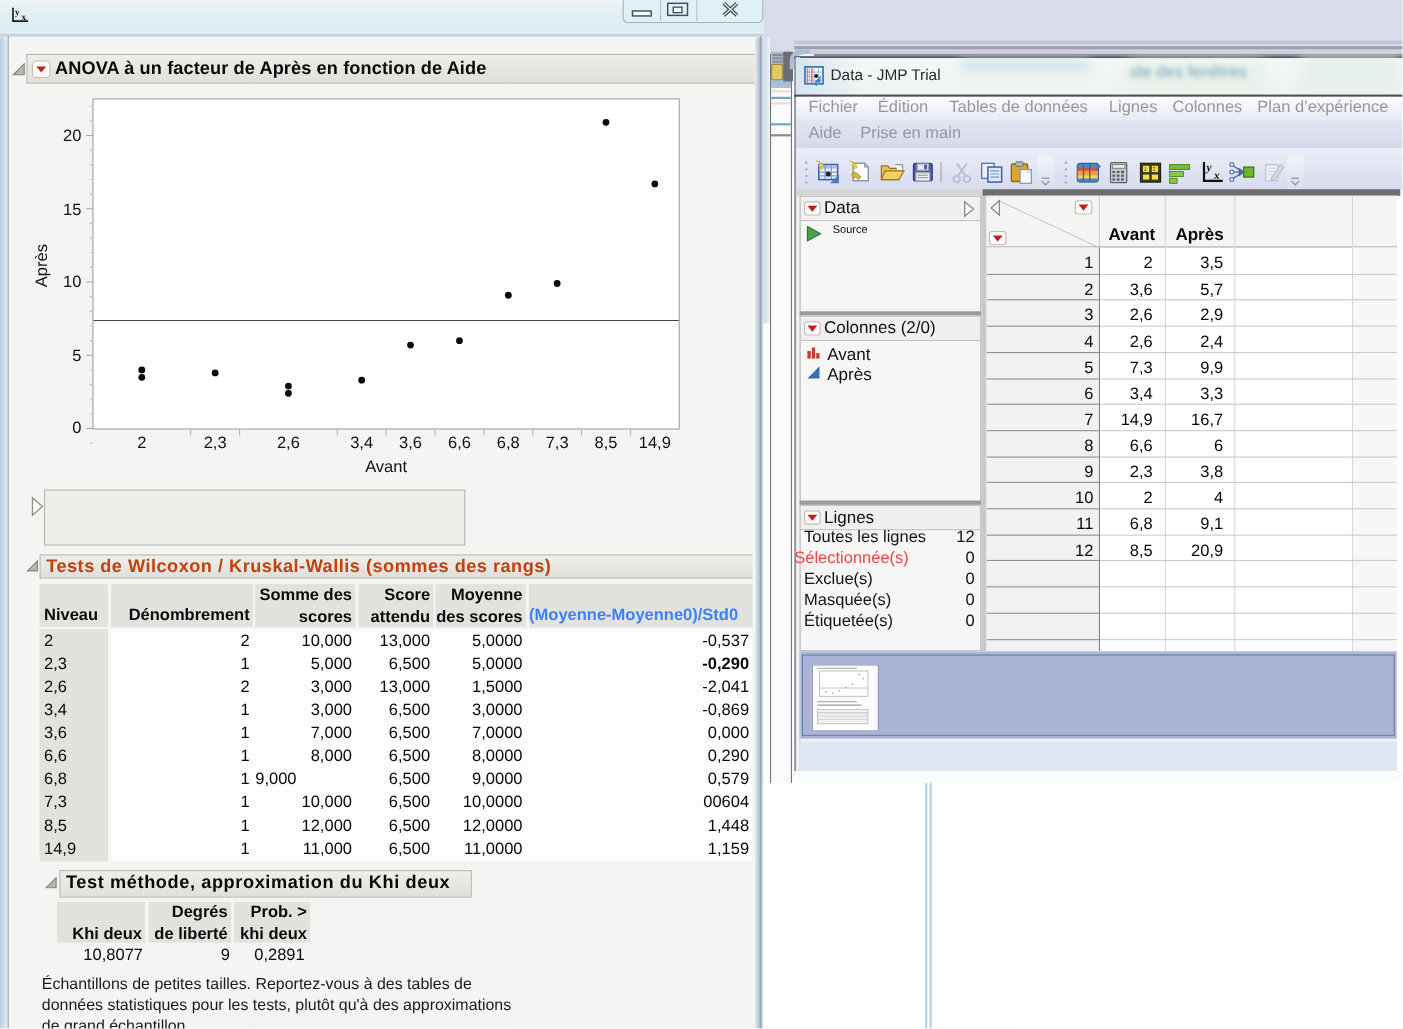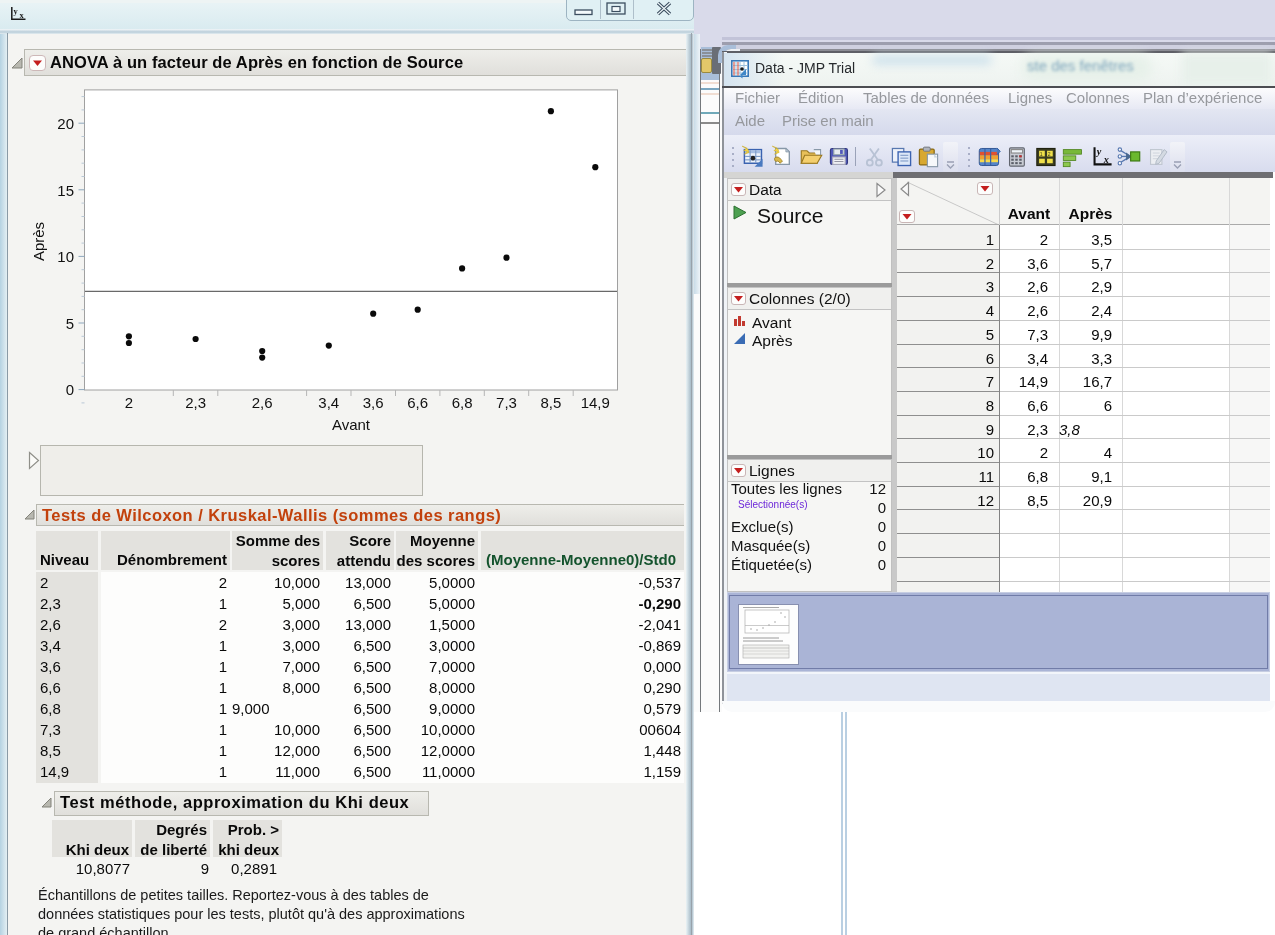--- a/index.html
+++ b/index.html
@@ -67,21 +67,21 @@
   <div class="abs" style="left:8px;top:34px;width:678px;height:901px;background:#f4f4f2;"></div>
 
   <div class="abs" style="left:24px;top:49px;width:662px;height:27px;background:linear-gradient(#eeeeea,#e0dfdb);border-top:1px solid #b8b8b0;border-left:1px solid #b8b8b0;border-bottom:1px solid #b8b8b0;box-sizing:border-box;"></div>
   <svg class="abs" style="left:11px;top:57px;" width="12" height="12" viewBox="0 0 12 12">
     <polygon points="11,1 11,11 1,11" fill="#b8b8b0" stroke="#83837b" stroke-width="1"></polygon>
   </svg>
   <div class="abs" style="left:29px;top:55px;width:17px;height:16px;background:#fdfdfc;border:1px solid #cdb8b8;border-radius:4px;box-sizing:border-box;"></div>
   <svg class="abs" style="left:29px;top:55px;" width="17" height="16" viewBox="0 0 17 16">
     <polygon points="4,5.5 13,5.5 8.5,11" fill="#c41e1e"></polygon>
   </svg>
-  <div class="abs bold" style="left:50px;top:53px;font-size:16.5px;letter-spacing:0.1px;color:#090909;">ANOVA à un facteur de Après en fonction de Source</div>
+  <div class="abs bold" style="left:50px;top:53px;font-size:16.5px;letter-spacing:0.1px;color:#090909;">ANOVA à un facteur de Après en fonction de Aide</div>
 
   <svg class="abs" style="left:0;top:80px;" width="694" height="355" viewBox="0 0 694 355">
     <rect x="84.5" y="9.9" width="533" height="300.1" fill="#ffffff" stroke="#a0a0a0" stroke-width="1"></rect>
 
     <line x1="85" y1="211.3" x2="617" y2="211.3" stroke="#444444" stroke-width="1"></line>
 
     <g stroke="#8ea7bd" stroke-width="1">
       <line x1="78.5" y1="309.6" x2="84.5" y2="309.6"></line>
       <line x1="78.5" y1="243.0" x2="84.5" y2="243.0"></line>
       <line x1="78.5" y1="176.4" x2="84.5" y2="176.4"></line>
@@ -173,21 +173,21 @@
     <div class="abs" style="left:65px;top:0;width:129px;height:39px;background:#e3e2de;"></div>
     <div class="abs" style="left:196px;top:0;width:91px;height:39px;background:#e3e2de;"></div>
     <div class="abs" style="left:290px;top:0;width:68px;height:39px;background:#e3e2de;"></div>
     <div class="abs" style="left:360px;top:0;width:82px;height:39px;background:#e3e2de;"></div>
     <div class="abs" style="left:445px;top:0;width:203px;height:39px;background:#e3e2de;"></div>
     <div class="abs bold" style="left:4px;top:20px;font-size:15px;color:#090909;">Niveau</div>
     <div class="abs bold" style="left:65px;top:20px;width:126px;text-align:right;font-size:15px;color:#090909;">Dénombrement</div>
     <div class="abs bold" style="left:196px;top:0px;width:88px;text-align:right;font-size:15px;line-height:20px;color:#090909;">Somme des<br>scores</div>
     <div class="abs bold" style="left:290px;top:0px;width:65px;text-align:right;font-size:15px;line-height:20px;color:#090909;">Score<br>attendu</div>
     <div class="abs bold" style="left:360px;top:0px;width:79px;text-align:right;font-size:15px;line-height:20px;color:#090909;">Moyenne<br>des scores</div>
-    <div class="abs bold" style="left:445px;top:20px;width:200px;text-align:center;font-size:15px;color:#14532d;">(Moyenne-Moyenne0)/Std0</div>
+    <div class="abs bold" style="left:445px;top:20px;width:200px;text-align:left;font-size:15px;color:#3b82f6;">(Moyenne-Moyenne0)/Std0</div>
 
     <div class="abs" style="left:0;top:41px;width:62px;height:211px;background:#e3e2de;"></div>
     <div class="abs" style="left:65px;top:41px;width:583px;height:211px;background:#fdfdfc;"></div>
     <div id="wtbody" class="abs" style="left:0;top:41px;font-size:15px;color:#090909;line-height:21px;">
         <div class="abs" style="left:4px;top:0px;">2</div>
         <div class="abs" style="left:65px;top:0px;width:126px;text-align:right;">2</div>
         <div class="abs" style="left:196px;top:0px;width:88px;text-align:right;">10,000</div>
         <div class="abs" style="left:290px;top:0px;width:65px;text-align:right;">13,000</div>
         <div class="abs" style="left:360px;top:0px;width:79px;text-align:right;">5,0000</div>
         <div class="abs" style="left:445px;top:0px;width:200px;text-align:right;">-0,537</div>
@@ -467,21 +467,21 @@
       <svg class="abs" style="left:9px;top:134px;" width="15" height="13">
         <polygon points="3,4 12,4 7.5,9.5" fill="#c41e1e"></polygon>
       </svg>
       <div class="abs" style="left:27px;top:132px;font-size:15.5px;color:#111;">Data</div>
       <svg class="abs" style="left:153px;top:133px;" width="12" height="16">
         <polygon points="2,1.5 10,8 2,14.5" fill="#fbfbfb" stroke="#8a8a8a" stroke-width="1.2"></polygon>
       </svg>
       <svg class="abs" style="left:11px;top:156px;" width="14" height="15">
         <polygon points="1,1 13,7.5 1,14" fill="#4da050" stroke="#2c7030" stroke-width="1"></polygon>
       </svg>
-      <div class="abs" style="left:35px;top:155px;font-size:21px;color:#111;">Source</div>
+      <div class="abs" style="left:35px;top:155px;font-size:10px;color:#111;">Source</div>
       <div class="abs" style="left:5px;top:234px;width:165px;height:4px;background:#9b9b9b;"></div>
       <div class="abs" style="left:5px;top:238px;width:165px;height:23px;background:#f0f0ee;border:1px solid #c3c3c3;box-sizing:border-box;"></div>
       <div class="abs" style="left:9px;top:243px;width:15px;height:13px;background:#fdfdfc;border:1px solid #c9b6b6;border-radius:3px;box-sizing:border-box;"></div>
       <svg class="abs" style="left:9px;top:243px;" width="15" height="13">
         <polygon points="3,4 12,4 7.5,9.5" fill="#c41e1e"></polygon>
       </svg>
       <div class="abs" style="left:27px;top:241px;font-size:15.5px;color:#111;">Colonnes (2/0)</div>
       <svg class="abs" style="left:11px;top:265px;" width="13" height="13">
         <rect x="1" y="5" width="3" height="7" fill="#c23a30"></rect>
         <rect x="5" y="2" width="3" height="10" fill="#c23a30"></rect>
@@ -494,21 +494,21 @@
       <div class="abs" style="left:30px;top:283px;font-size:15.5px;color:#111;">Après</div>
       <div class="abs" style="left:5px;top:406px;width:165px;height:4px;background:#9b9b9b;"></div>
       <div class="abs" style="left:5px;top:410px;width:165px;height:23px;background:#f0f0ee;border:1px solid #c3c3c3;box-sizing:border-box;"></div>
       <div class="abs" style="left:9px;top:415px;width:15px;height:13px;background:#fdfdfc;border:1px solid #c9b6b6;border-radius:3px;box-sizing:border-box;"></div>
       <svg class="abs" style="left:9px;top:415px;" width="15" height="13">
         <polygon points="3,4 12,4 7.5,9.5" fill="#c41e1e"></polygon>
       </svg>
       <div class="abs" style="left:27px;top:413px;font-size:15.5px;color:#111;">Lignes</div>
       <div class="abs" style="left:9px;top:431px;font-size:15px;color:#111;">Toutes les lignes</div>
       <div class="abs" style="left:120px;top:431px;width:44px;text-align:right;font-size:15px;color:#111;">12</div>
-      <div class="abs" style="left:16px;top:450px;font-size:10px;color:#6d28d9;">Sélectionnée(s)</div>
+      <div class="abs" style="left:0;top:450px;font-size:15px;color:#ef4444;">Sélectionnée(s)</div>
       <div class="abs" style="left:120px;top:450px;width:44px;text-align:right;font-size:15px;color:#111;">0</div>
       <div class="abs" style="left:9px;top:469px;font-size:15px;color:#111;">Exclue(s)</div>
       <div class="abs" style="left:120px;top:469px;width:44px;text-align:right;font-size:15px;color:#111;">0</div>
       <div class="abs" style="left:9px;top:488px;font-size:15px;color:#111;">Masquée(s)</div>
       <div class="abs" style="left:120px;top:488px;width:44px;text-align:right;font-size:15px;color:#111;">0</div>
       <div class="abs" style="left:9px;top:507px;font-size:15px;color:#111;">Étiquetée(s)</div>
       <div class="abs" style="left:120px;top:507px;width:44px;text-align:right;font-size:15px;color:#111;">0</div>
     </div>
 
   <div class="abs" style="left:170px;top:129px;width:5px;height:414px;background:#c9c9c9;"></div>
@@ -589,21 +589,21 @@
       <div class="abs" style="left:277px;top:300.5px;width:49px;text-align:right;font-size:15px;color:#090909;">3,4</div>
       <div class="abs" style="left:337px;top:300.5px;width:53px;text-align:right;font-size:15px;color:#090909;">3,3</div>
       <div class="abs" style="left:175px;top:324.2px;width:97px;text-align:right;font-size:15px;color:#090909;">7</div>
       <div class="abs" style="left:277px;top:324.2px;width:49px;text-align:right;font-size:15px;color:#090909;">14,9</div>
       <div class="abs" style="left:337px;top:324.2px;width:53px;text-align:right;font-size:15px;color:#090909;">16,7</div>
       <div class="abs" style="left:175px;top:347.9px;width:97px;text-align:right;font-size:15px;color:#090909;">8</div>
       <div class="abs" style="left:277px;top:347.9px;width:49px;text-align:right;font-size:15px;color:#090909;">6,6</div>
       <div class="abs" style="left:337px;top:347.9px;width:53px;text-align:right;font-size:15px;color:#090909;">6</div>
       <div class="abs" style="left:175px;top:371.6px;width:97px;text-align:right;font-size:15px;color:#090909;">9</div>
       <div class="abs" style="left:277px;top:371.6px;width:49px;text-align:right;font-size:15px;color:#090909;">2,3</div>
-      <div class="abs" style="left:337px;top:371.6px;width:53px;text-align:left;font-size:15px;color:#090909;font-style:italic;">3,8</div>
+      <div class="abs" style="left:337px;top:371.6px;width:53px;text-align:right;font-size:15px;color:#090909;">3,8</div>
       <div class="abs" style="left:175px;top:395.3px;width:97px;text-align:right;font-size:15px;color:#090909;">10</div>
       <div class="abs" style="left:277px;top:395.3px;width:49px;text-align:right;font-size:15px;color:#090909;">2</div>
       <div class="abs" style="left:337px;top:395.3px;width:53px;text-align:right;font-size:15px;color:#090909;">4</div>
       <div class="abs" style="left:175px;top:419.0px;width:97px;text-align:right;font-size:15px;color:#090909;">11</div>
       <div class="abs" style="left:277px;top:419.0px;width:49px;text-align:right;font-size:15px;color:#090909;">6,8</div>
       <div class="abs" style="left:337px;top:419.0px;width:53px;text-align:right;font-size:15px;color:#090909;">9,1</div>
       <div class="abs" style="left:175px;top:442.7px;width:97px;text-align:right;font-size:15px;color:#090909;">12</div>
       <div class="abs" style="left:277px;top:442.7px;width:49px;text-align:right;font-size:15px;color:#090909;">8,5</div>
       <div class="abs" style="left:337px;top:442.7px;width:53px;text-align:right;font-size:15px;color:#090909;">20,9</div>
     </div>

